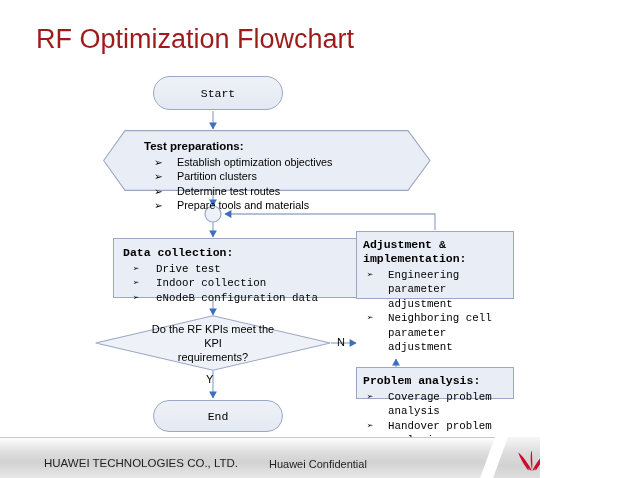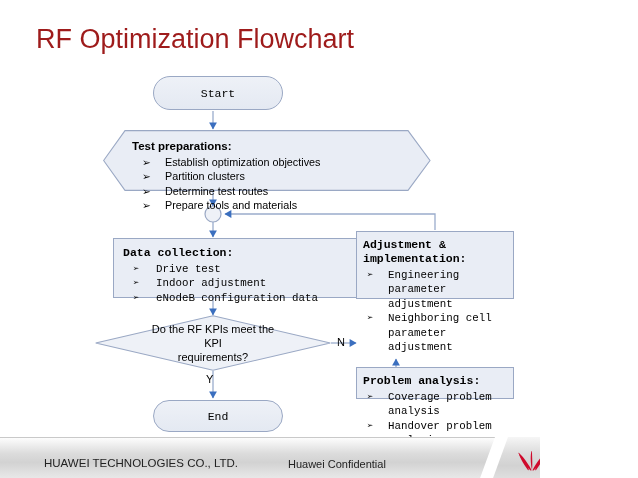--- a/index.html
+++ b/index.html
@@ -102,21 +102,21 @@
   
   .hexwrap {
     position: absolute;
   }
   .hexwrap .hexsvg {
     position: absolute;
     left: 0; top: 0;
   }
   .hexwrap .hexbody {
     position: absolute;
-    left: 4px; top: 0;
+    left: 16px; top: 0;
     width: 100%;
     height: 100%;
     padding: 9px 9px 9px 25px;
     box-sizing: border-box;
   }
 
   
   .diawrap {
     position: absolute;
   }
@@ -180,21 +180,21 @@
     background: linear-gradient(to bottom, #ffffff 0%, #dcdcdc 40%, #d2d2d2 62%, #e8e8e8 100%);
     transform: skewX(-20deg);
   }
   .f-txt {
     position: absolute;
     font-size: 11.5px;
     color: #222222;
     white-space: nowrap;
   }
   #f-company { left: 44px; top: 20px; }
-  #f-conf    { left: 288px; top: 21px; font-size: 11px; }
+  #f-conf    { left: 269px; top: 21px; font-size: 11px; }
   #f-page    { left: 449px; top: 19px; font-size: 11.5px; color: #333; margin-top: 43px; }
 
   #logo {
     position: absolute;
     left: 518px;
     top: 13px;
     width: 110px;
     height: 22px;
     display: flex;
     align-items: center;
@@ -286,21 +286,21 @@
 
     <div class="node process" style="left:113px; top:178px; width:254px; height:60px;">
       <div class="ttl">Data collection:</div>
       <ul class="bul">
         <li>
           <span class="arrowbullet">➢</span>
           <span>Drive test</span>
         </li>
         <li>
           <span class="arrowbullet">➢</span>
-          <span>Indoor adjustment</span>
+          <span>Indoor collection</span>
         </li>
         <li>
           <span class="arrowbullet">➢</span>
           <span>eNodeB configuration data</span>
         </li>
       </ul>
     </div>
 
     <div class="node process" style="left:356px; top:171px; width:158px; height:68px; padding:6px 6px 6px 6px;">
       <div class="ttl">Adjustment &amp; implementation:</div>

